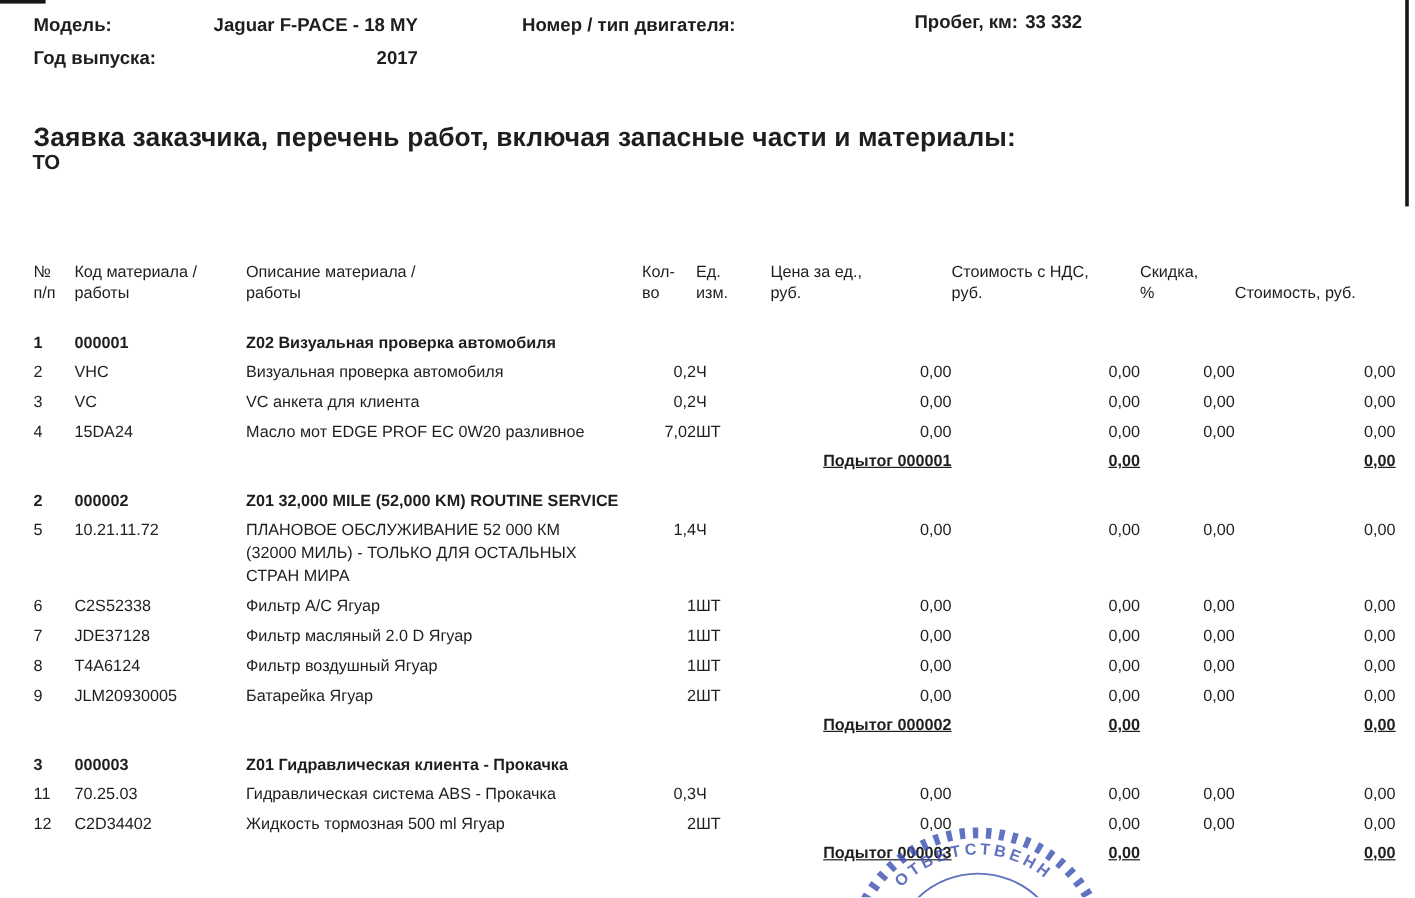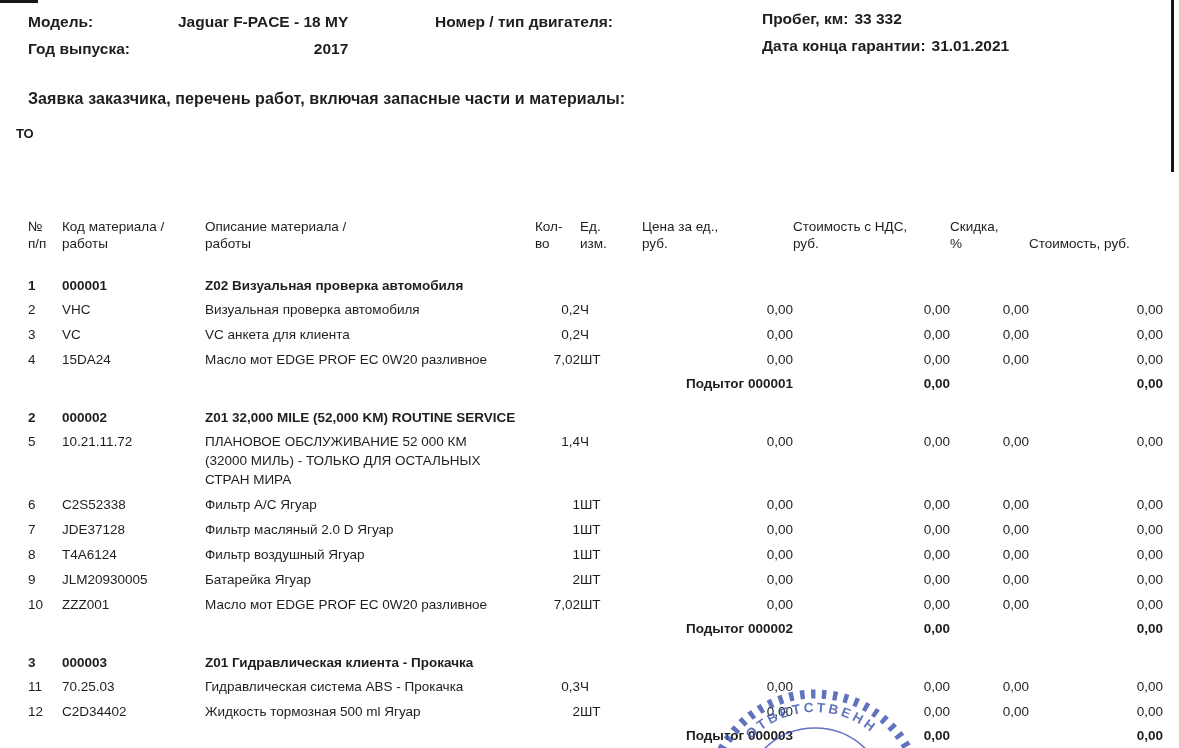--- a/index.html
+++ b/index.html
@@ -18,22 +18,22 @@
   .vinfo { position:absolute; left:0; top:0; font-weight:700; font-size:15.5px; }
   .vcol { position:absolute; top:8px; line-height:27px; white-space:nowrap; }
   .vcol.c1l { left:28px; }
   .vcol.c1v { left:178px;text-align:right; }
   .vcol.c2  { left:435px; }
   .vcol.c3  { left:762px; top:6px; line-height:26.5px; }
   .vline { display:block; }
   .vline .val { margin-left:6px;margin-top:23px; }
 
   
-  .sec-title { position:absolute; left:28px; top:90px; font-weight:700; font-size:16px; letter-spacing:.1px; }
-  .sec-sub   { position:absolute; left:16px; top:126px; font-weight:700; font-size:13px; }
+  .sec-title { position:absolute; left:28px; top:102px; font-weight:700; font-size:22px; letter-spacing:.1px; }
+  .sec-sub   { position:absolute; left:27px; top:126px; font-weight:700; font-size:17px; }
 
   
   table.work { position:absolute; left:28px; top:218px; width:1135px; border-collapse:collapse; table-layout:fixed; font-size:13.5px; }
   table.work col.w-num   { width:34px; }
   table.work col.w-code  { width:143px; }
   table.work col.w-desc  { width:330px; }
   table.work col.w-qty   { width:45px; }
   table.work col.w-unit  { width:62px; }
   table.work col.w-price { width:151px; }
   table.work col.w-vat   { width:157px; }
@@ -44,21 +44,21 @@
     font-weight:400; text-align:left; vertical-align:bottom;
     line-height:17px; padding:0 0 12px 0; white-space:pre-line;
   }
   th.h-qty { text-align:right; }
   th.h-unit { padding-left:12px; }
   th.h-price, th.h-vat, th.h-total { text-align:right;margin-left:24px; }
   th.h-disc { text-align:right; padding-right:26px;margin-top:36px; }
 
   table.work td { vertical-align:top; line-height:19px; padding:3px 0; }
   tr.group td { padding-top:12px; padding-bottom:2px; font-weight:700; }
-  tr.subtotal td { padding-top:2px; padding-bottom:3px; }
+  tr.subtotal td { padding-top:2px; padding-bottom:3px;text-decoration:underline; }
   td.c-qty, td.c-price, td.c-vat, td.c-disc, td.c-total { text-align:right; }
   td.c-unit { padding-left:12px; }
   td.c-sub { text-align:right; padding-right:50px; font-weight:700; }
   td.b { font-weight:700; }
   td.pre { white-space:pre-line; }
 
   
   .stamp { position:absolute; left:655px; top:684px; width:320px; height:64px; z-index:5; pointer-events:none; }
 </style>
 </head>
@@ -76,21 +76,20 @@
     </div>
     <div class="vcol c1v">
       <span class="vline">Jaguar  F-PACE - 18 MY</span>
       <span class="vline">2017</span>
     </div>
     <div class="vcol c2">
       <span class="vline"><span>Номер / тип двигателя:</span><span class="val"></span></span>
     </div>
     <div class="vcol c3">
       <span class="vline"><span>Пробег, км:</span><span class="val">33 332</span></span>
-      <span class="vline"><span>Дата конца гарантии:</span><span class="val">31.01.2021</span></span>
     </div>
   </div>
 
   <div class="sec-title">Заявка заказчика, перечень работ, включая запасные части и материалы:</div>
   <div class="sec-sub">ТО</div>
 
   <table class="work">
     <colgroup>
       <col class="w-num">
         <col class="w-code">
@@ -225,31 +224,20 @@
           <td class="c-num">9</td>
           <td class="c-code">JLM20930005</td>
           <td class="c-desc pre">Батарейка Ягуар</td>
           <td class="c-qty">2</td>
           <td class="c-unit">ШТ</td>
           <td class="c-price">0,00</td>
           <td class="c-vat">0,00</td>
           <td class="c-disc">0,00</td>
           <td class="c-total">0,00</td>
         </tr>
-        <tr class="item">
-          <td class="c-num">10</td>
-          <td class="c-code">ZZZ001</td>
-          <td class="c-desc pre">Масло мот EDGE PROF  EC 0W20 разливное</td>
-          <td class="c-qty">7,02</td>
-          <td class="c-unit">ШТ</td>
-          <td class="c-price">0,00</td>
-          <td class="c-vat">0,00</td>
-          <td class="c-disc">0,00</td>
-          <td class="c-total">0,00</td>
-        </tr>
         <tr class="subtotal">
           <td class="c-num"></td>
           <td class="c-code"></td>
           <td class="c-sub" colspan="4">Подытог 000002</td>
           <td class="c-vat b">0,00</td>
           <td class="c-disc"></td>
           <td class="c-total b">0,00</td>
         </tr>
         <tr class="group">
           <td class="c-num b">3</td>

